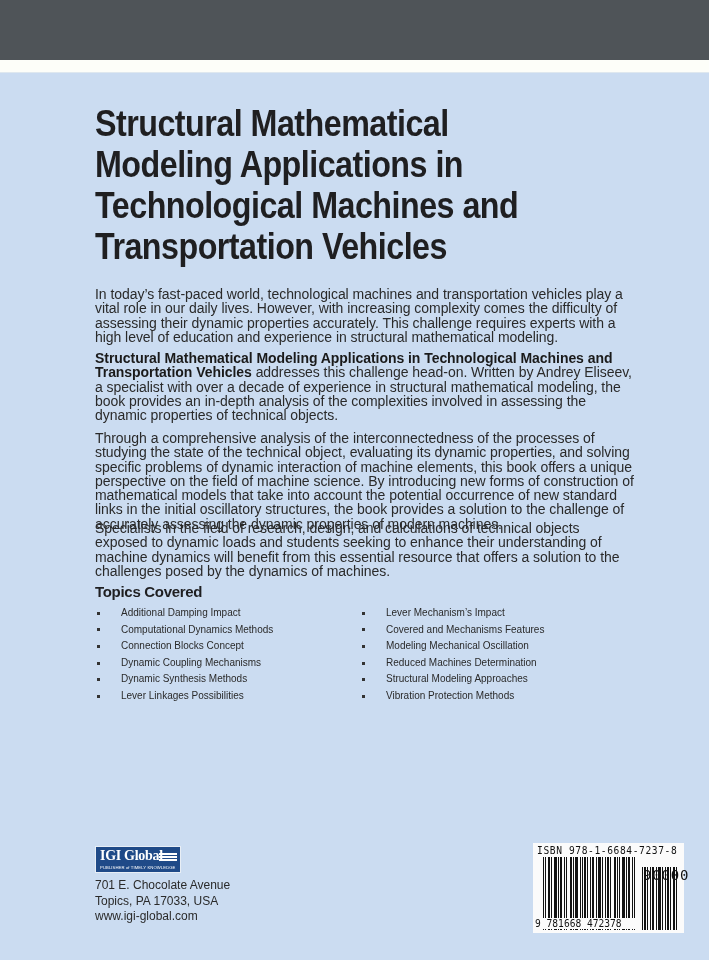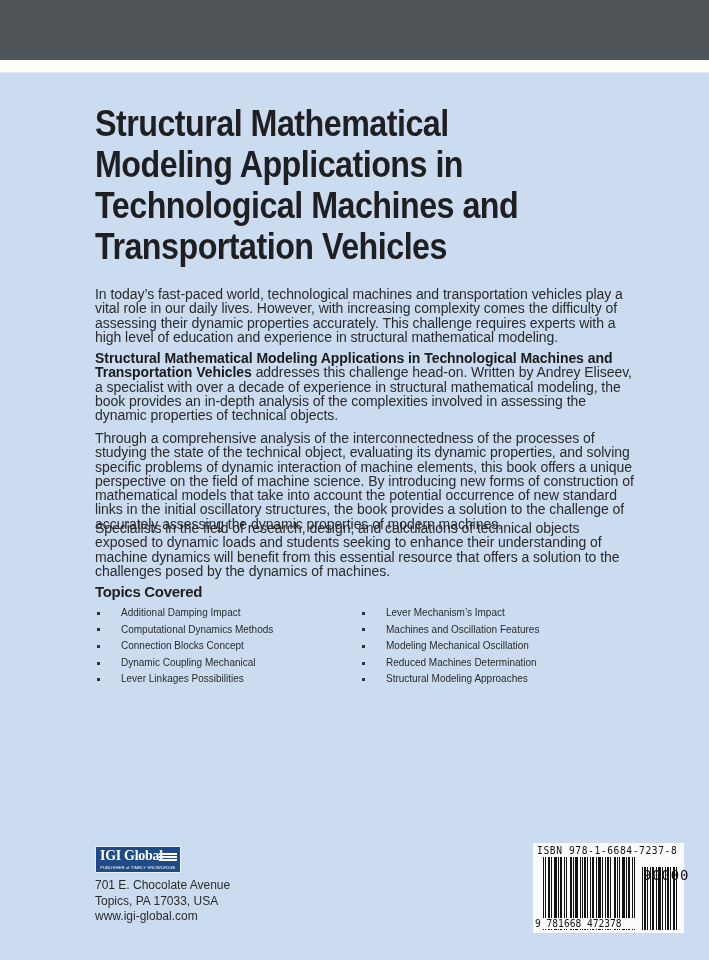--- a/index.html
+++ b/index.html
@@ -96,48 +96,56 @@
   <li>
       <span class="bullet"></span>
       <span>Computational Dynamics Methods</span>
     </li>
   <li>
       <span class="bullet"></span>
       <span>Connection Blocks Concept</span>
     </li>
   <li>
       <span class="bullet"></span>
-      <span>Dynamic Coupling Mechanical</span>
+      <span>Dynamic Coupling Mechanisms</span>
+    </li>
+  <li>
+      <span class="bullet"></span>
+      <span>Dynamic Synthesis Methods</span>
     </li>
   <li>
       <span class="bullet"></span>
       <span>Lever Linkages Possibilities</span>
     </li>
 </ul>
 
 <ul class="topics-col right">
   <li>
       <span class="bullet"></span>
       <span>Lever Mechanism’s Impact</span>
     </li>
   <li>
       <span class="bullet"></span>
-      <span>Machines and Oscillation Features</span>
+      <span>Covered and Mechanisms Features</span>
     </li>
   <li>
       <span class="bullet"></span>
       <span>Modeling Mechanical Oscillation</span>
     </li>
   <li>
       <span class="bullet"></span>
       <span>Reduced Machines Determination</span>
     </li>
   <li>
       <span class="bullet"></span>
       <span>Structural Modeling Approaches</span>
+    </li>
+  <li>
+      <span class="bullet"></span>
+      <span>Vibration Protection Methods</span>
     </li>
 </ul>
 
 <div class="logo">
   <span class="logo-name">IGI Global</span>
   <span class="logo-lines">
       <span></span>
       <span></span>
       <span></span>
     </span>

